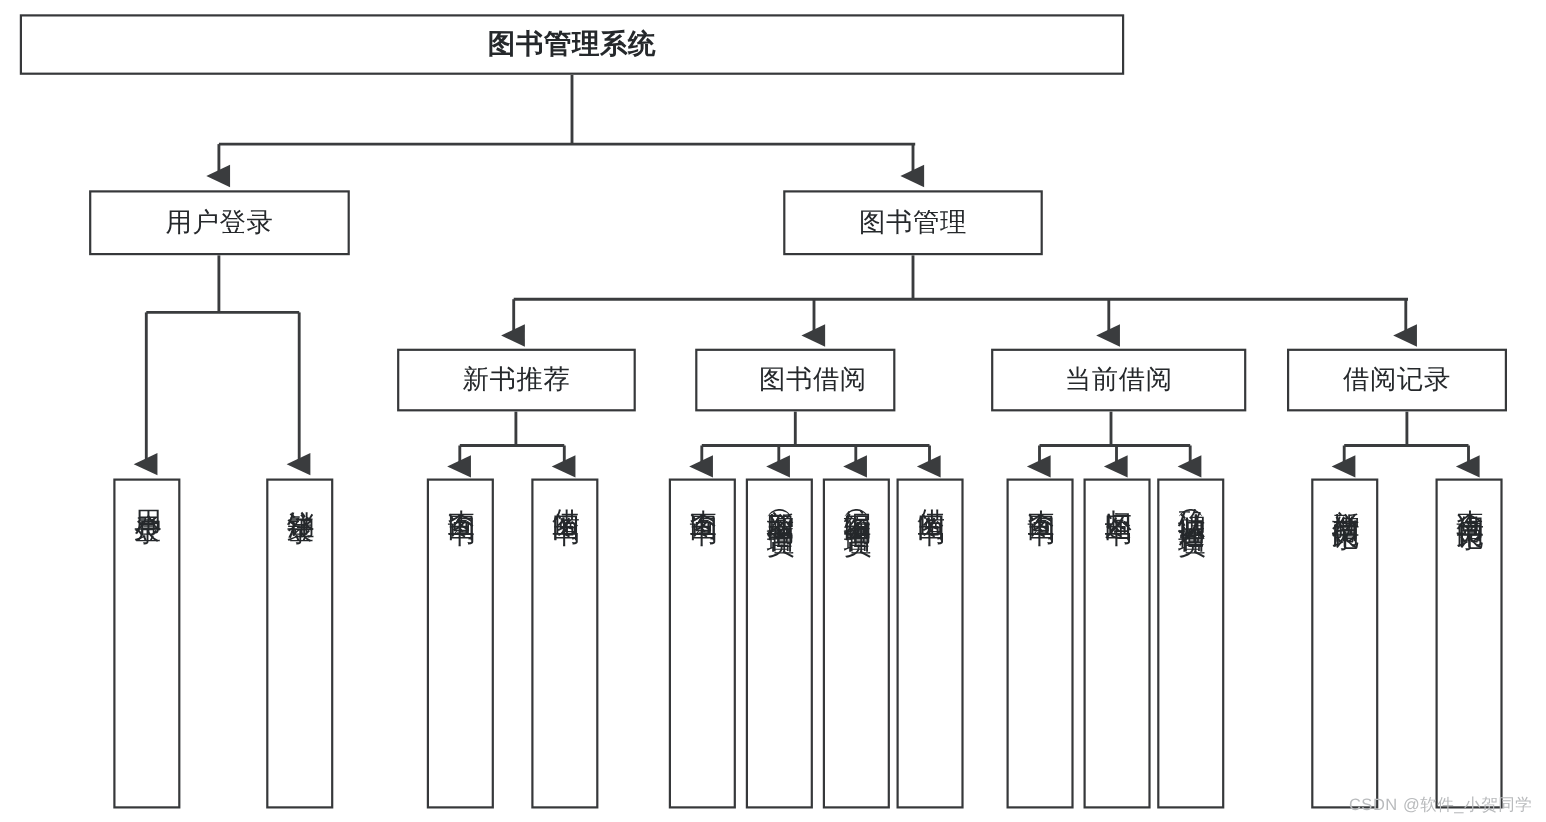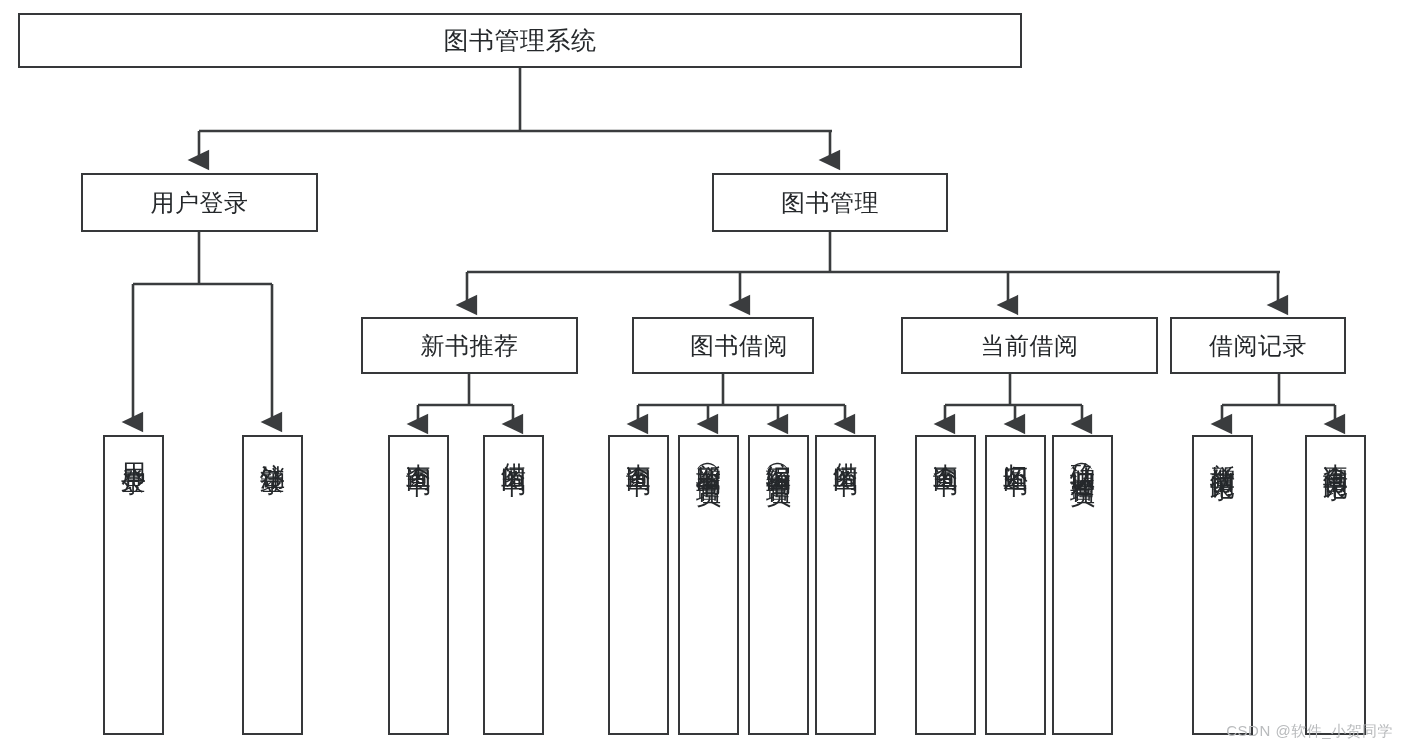--- a/index.html
+++ b/index.html
@@ -41,20 +41,21 @@
     line-height: 1.05;
     text-align: center;
     white-space: pre;
   }
   .node.horiz .label {
     font-size: 24px;
     letter-spacing: 0.5px;
   }
   .node.root .label {
     font-size: 25px;
+    font-weight: bold;
   }
   .node.vert {
     align-items: flex-start;
     padding-top: 6px;
   }
   .node.vert .label {
     writing-mode: vertical-rl;
     text-orientation: upright;
     font-size: 25px;
     letter-spacing: 3px;
@@ -137,24 +138,24 @@
   <div class="node horiz" style="left:712px; top:173px; width:236px; height:59px;">
     <span class="label">图书管理</span>
   </div>
 
   <div class="node horiz" style="left:361px; top:317px; width:217px; height:57px;">
     <span class="label">新书推荐</span>
   </div>
   <div class="node horiz" style="left:632px; top:317px; width:182px; height:57px;padding-left:32px;">
     <span class="label">图书借阅</span>
   </div>
-  <div class="node horiz" style="left:901px; top:317px; width:257px; height:57px;">
+  <div class="node horiz" style="left:901px; top:317px; width:232px; height:57px;">
     <span class="label">当前借阅</span>
   </div>
-  <div class="node horiz" style="left:1170px; top:317px; width:176px; height:57px;">
+  <div class="node horiz" style="left:1170px; top:317px; width:200px; height:57px;">
     <span class="label">借阅记录</span>
   </div>
 
   <div class="node vert" style="left:103px; top:435px; width:61px; height:300px;">
     <span class="label">用户登录</span>
   </div>
   <div class="node vert" style="left:242px; top:435px; width:61px; height:300px;">
     <span class="label">注销登录</span>
   </div>
   <div class="node vert" style="left:388px; top:435px; width:61px; height:300px;">

